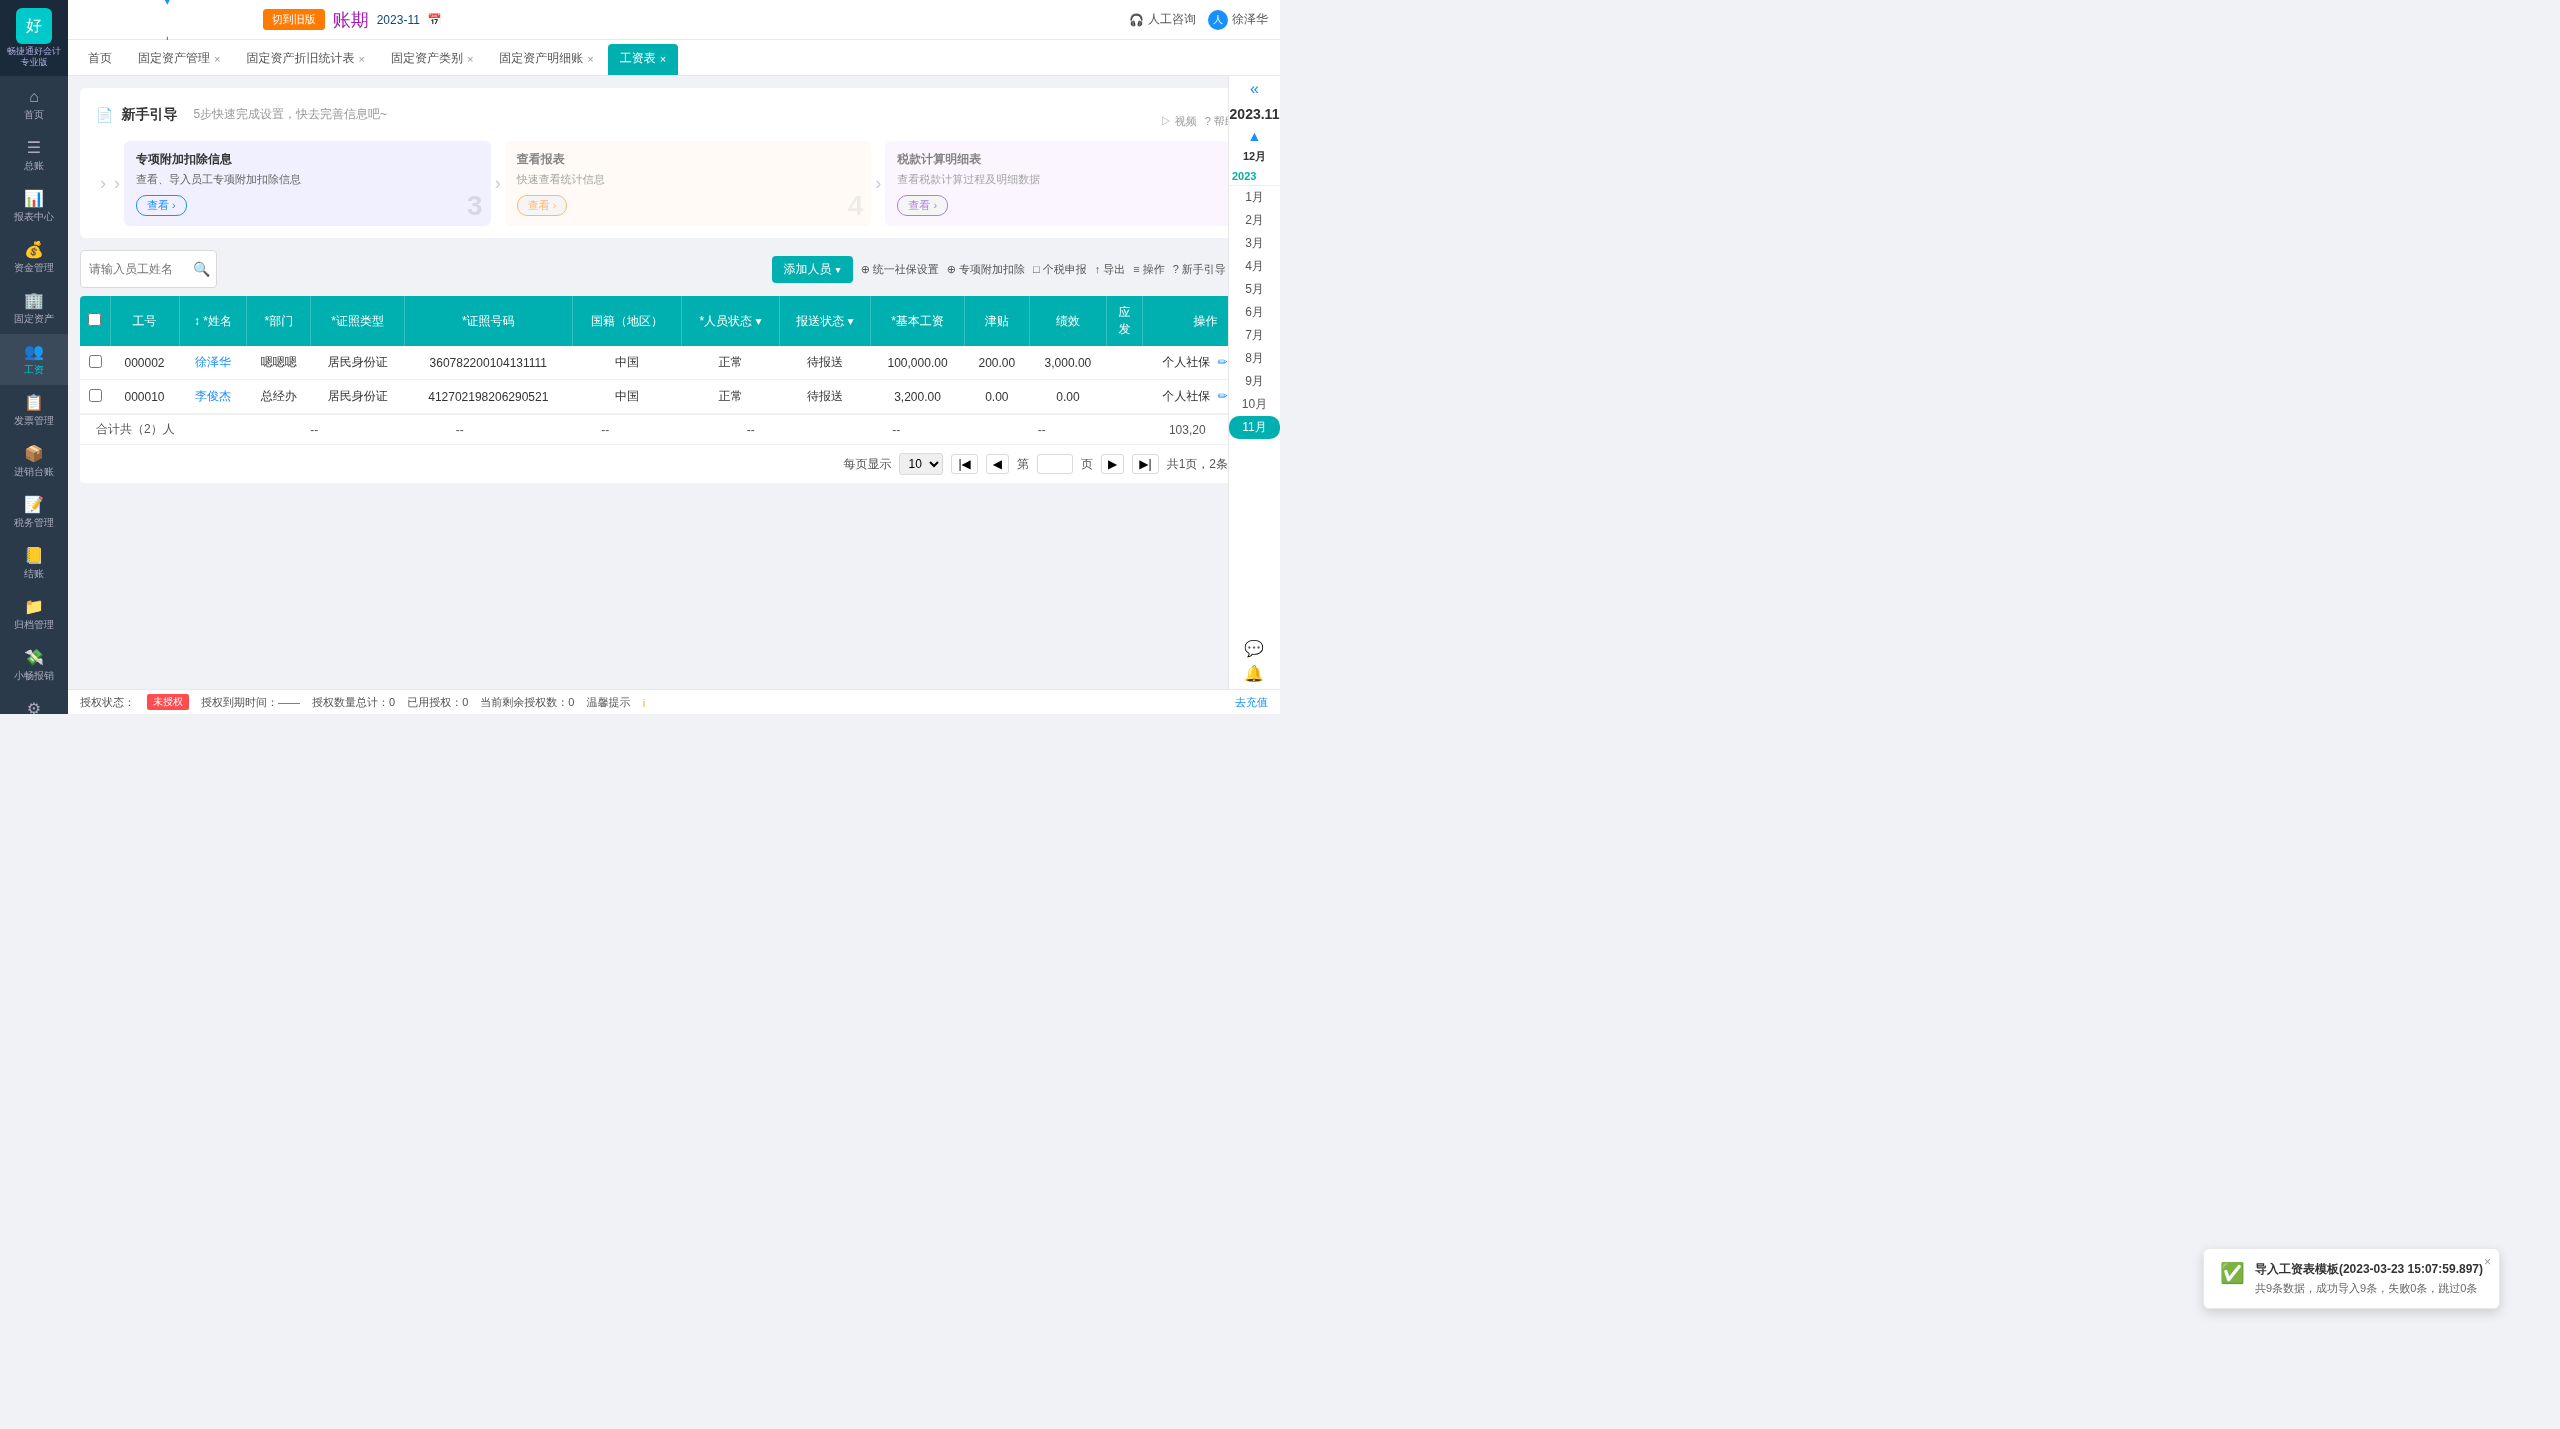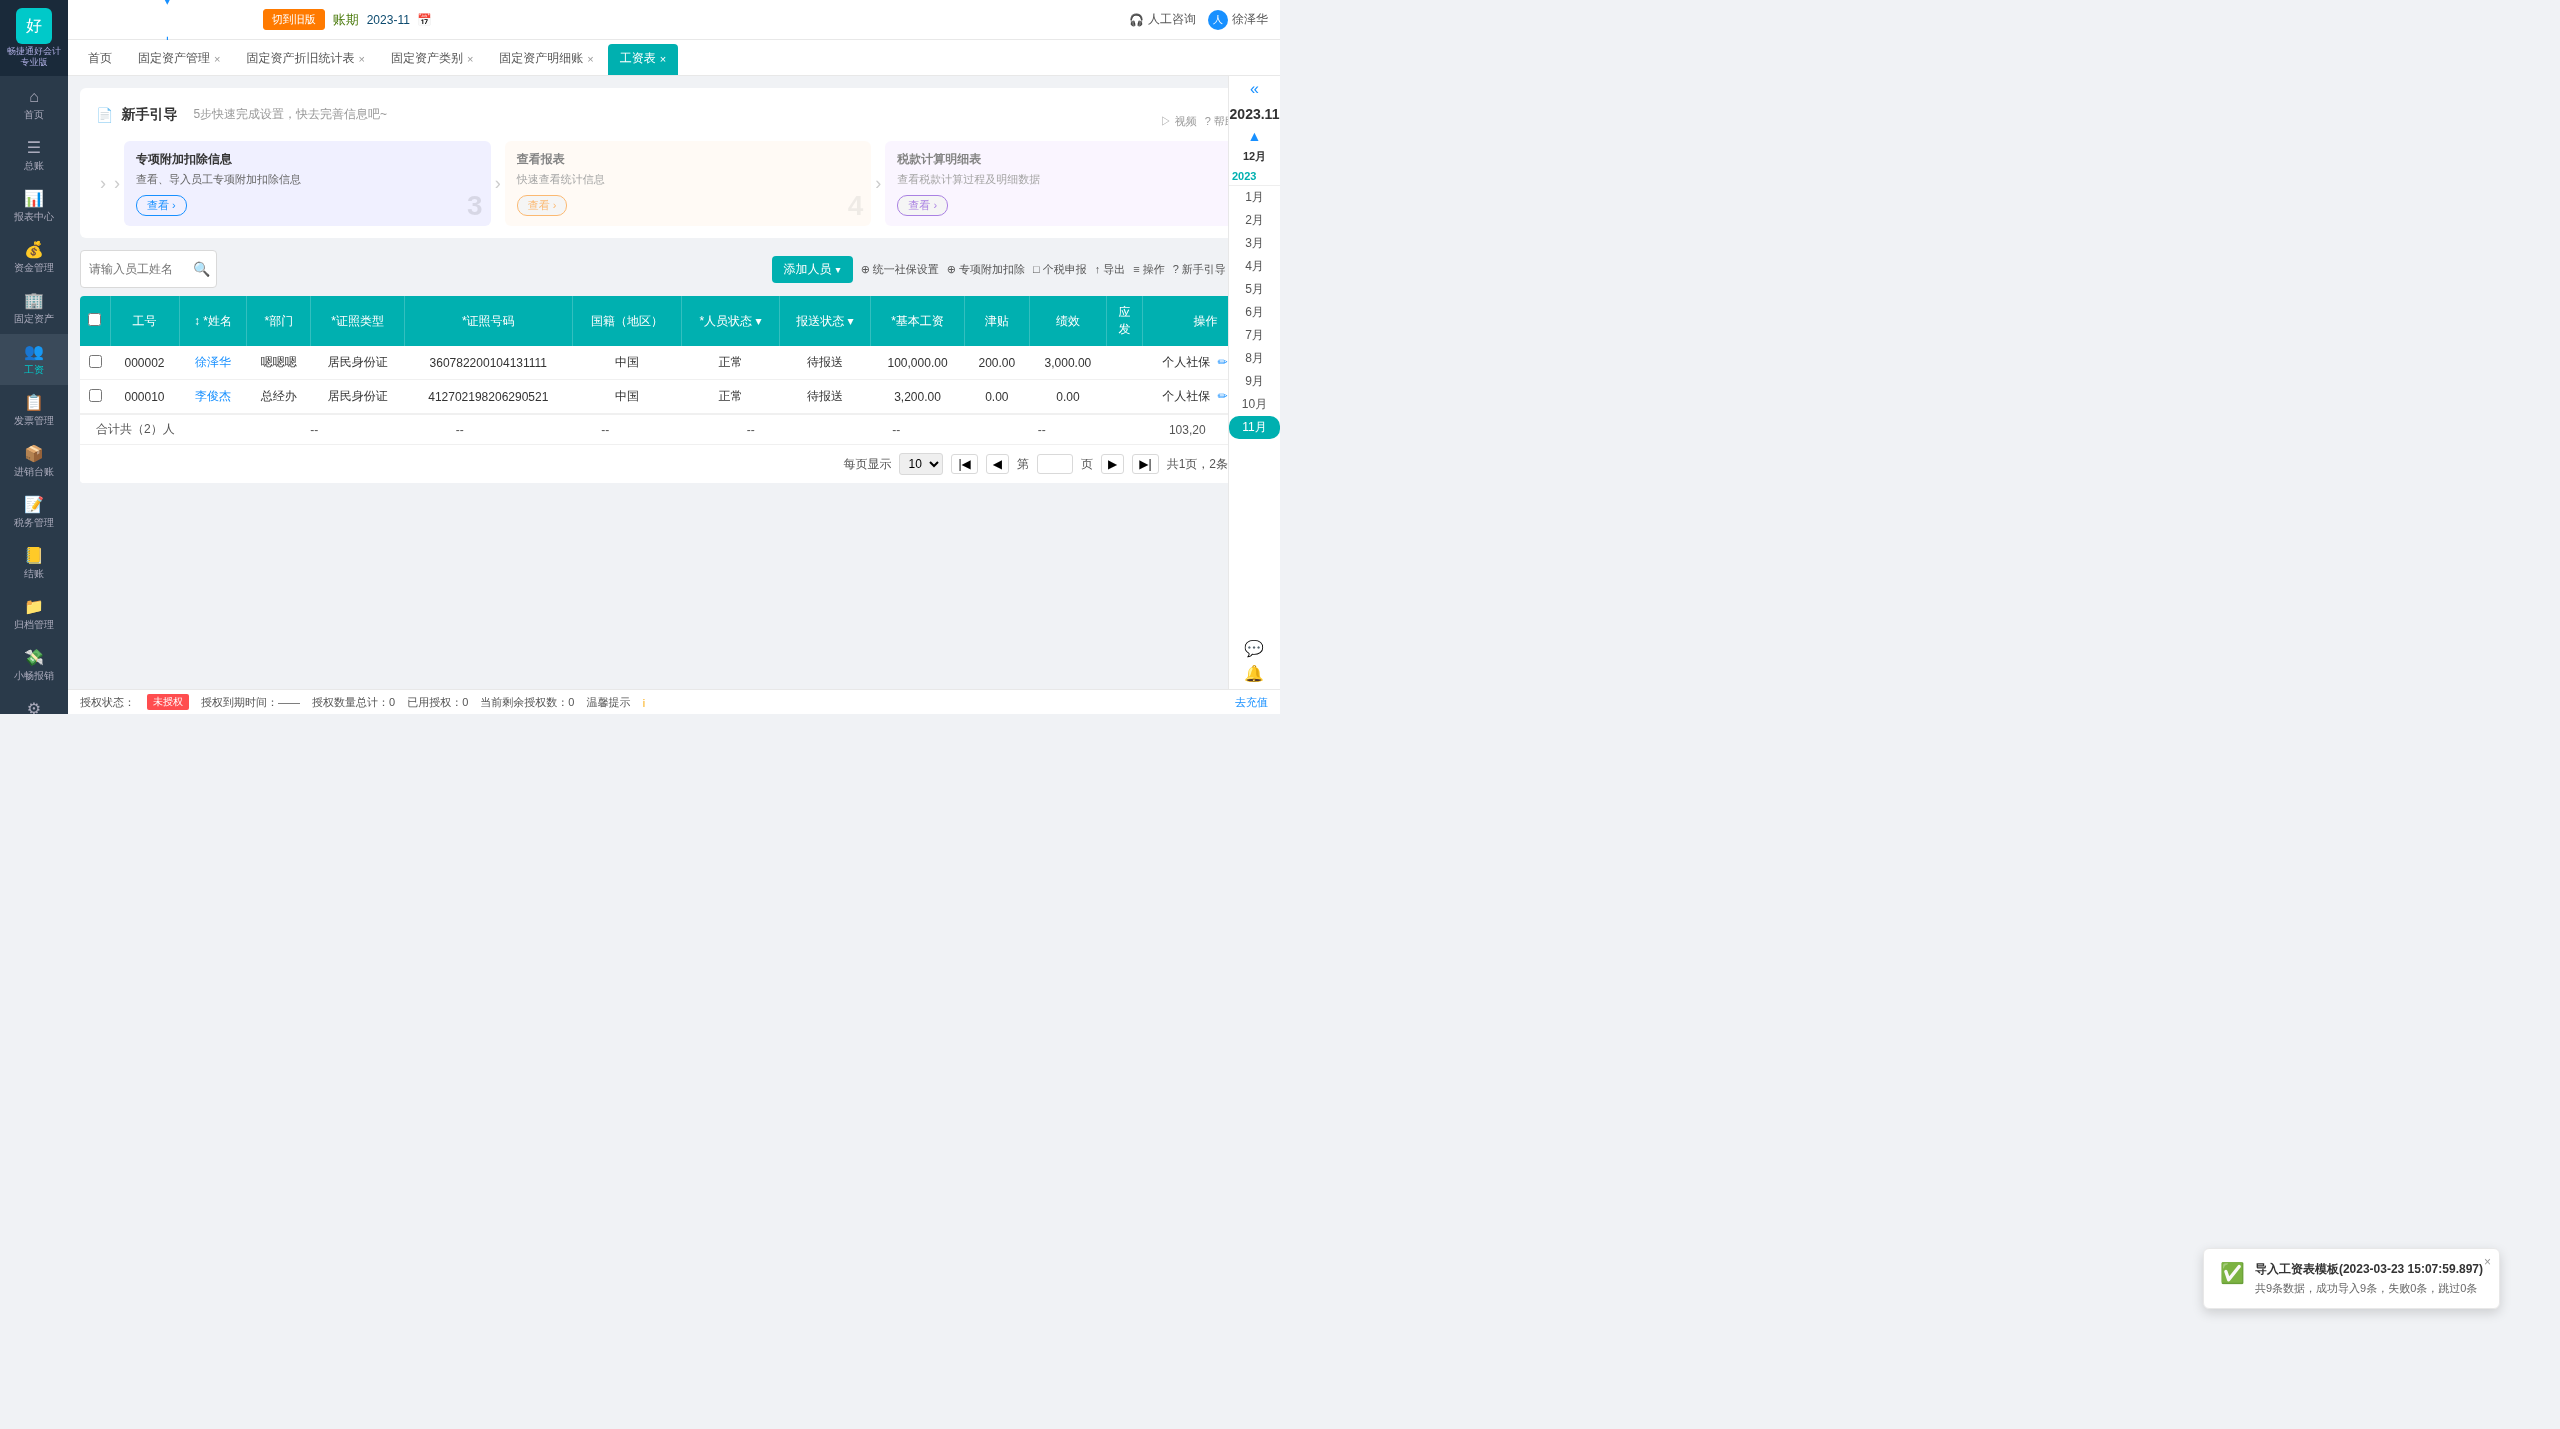--- a/index.html
+++ b/index.html
@@ -191,21 +191,21 @@
 
     <div class="topbar">
       <div class="topbar-account">
         <span>刘小艳演示账套（勿删勿动！）1</span>
         <span class="topbar-dropdown">▾</span>
         <span style="cursor:pointer; color:#1890ff; font-size:16px;">+</span>
         <span style="cursor:pointer; color:#666;">⚙</span>
       </div>
       <div class="topbar-actions">
         <button class="topbar-btn orange">切到旧版</button>
-        <span style="font-size:13px; color:#4d7c0f;">账期</span>
+        <span style="font-size:18px; color:#a21caf;">账期</span>
         <span style="font-size:12px; color:#0c4a6e; font-weight:500;">2023-11</span>
         <span style="color:#1890ff; cursor:pointer;">📅</span>
       </div>
       <div class="topbar-right">
         <div class="topbar-right-item">
           <span>🎧</span>
           <span>人工咨询</span>
         </div>
         <div class="topbar-right-item">
           <span style="width:20px; height:20px; background:#1890ff; border-radius:50%; display:inline-flex; align-items:center; justify-content:center; color:#fff; font-size:10px;">人</span>

